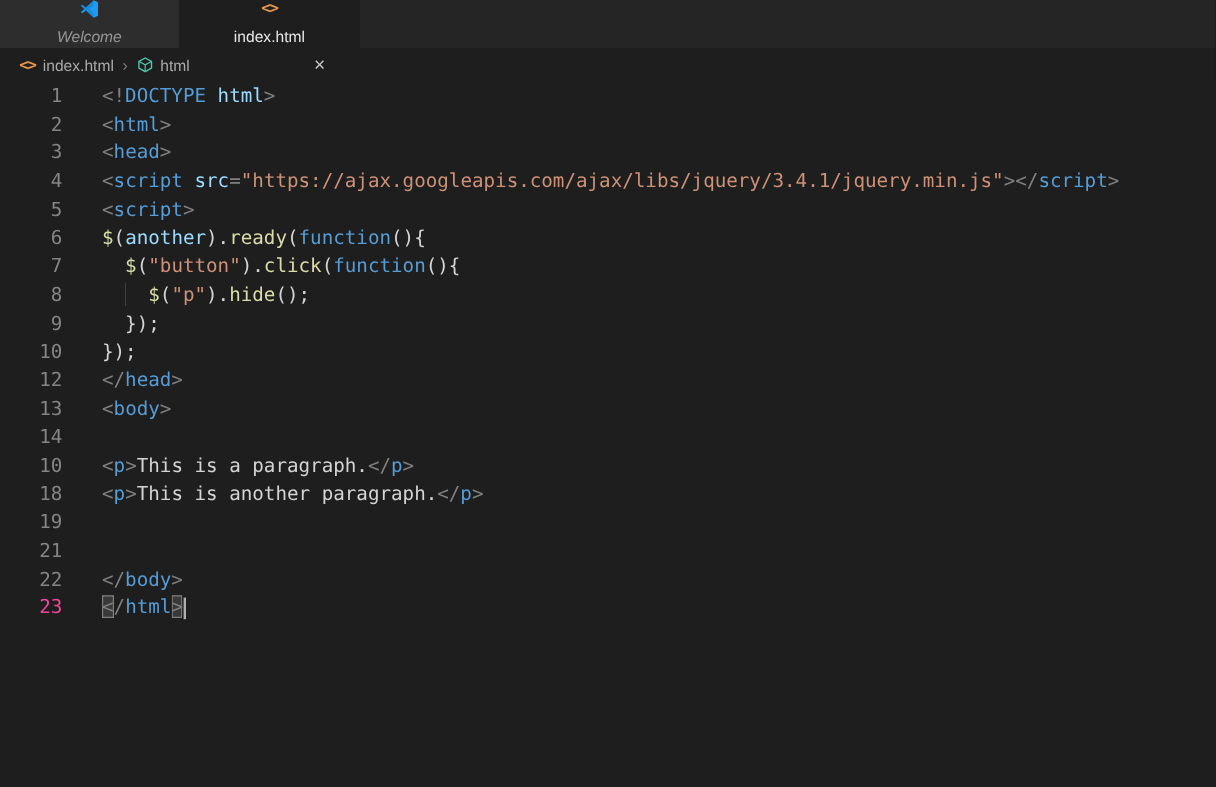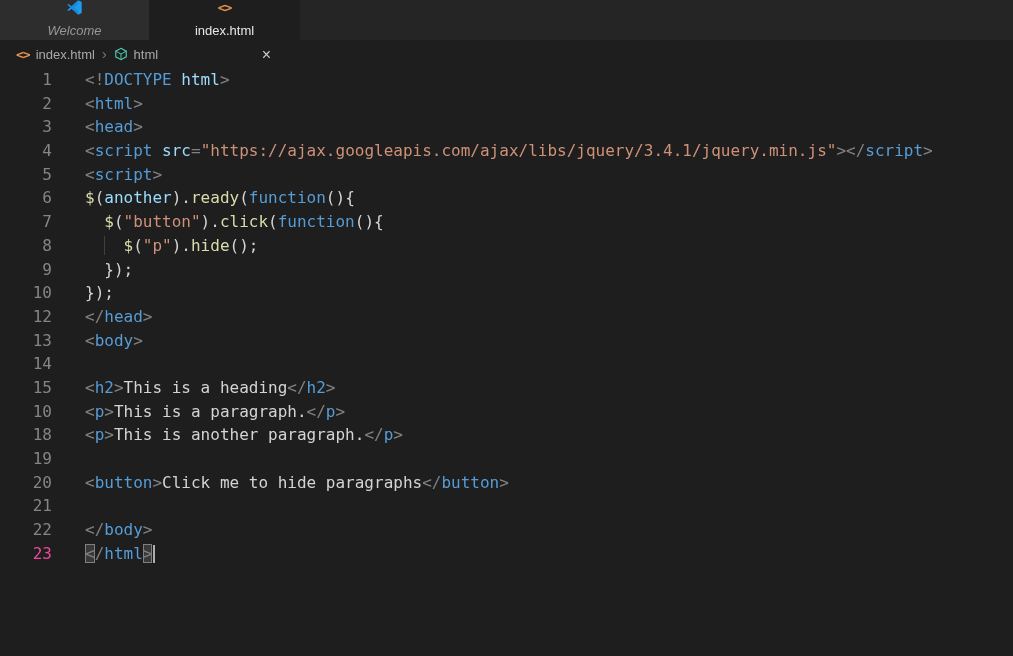--- a/index.html
+++ b/index.html
@@ -151,23 +151,21 @@
       <div class="code-line"><span class="line-num">4</span><span class="line-code"><span class="tok-p">&lt;</span><span class="tok-t">script</span><span class="tok-w"> </span><span class="tok-a">src</span><span class="tok-p">=</span><span class="tok-s">"</span><span class="tok-l">https://ajax.googleapis.com/ajax/libs/jquery/3.4.1/jquery.min.js</span><span class="tok-s">"</span><span class="tok-p">&gt;</span><span class="tok-p">&lt;/</span><span class="tok-t">script</span><span class="tok-p">&gt;</span></span></div>
       <div class="code-line"><span class="line-num">5</span><span class="line-code"><span class="tok-p">&lt;</span><span class="tok-t">script</span><span class="tok-p">&gt;</span></span></div>
       <div class="code-line"><span class="line-num">6</span><span class="line-code"><span class="tok-f">$</span><span class="tok-w">(</span><span class="tok-a">another</span><span class="tok-w">).</span><span class="tok-f">ready</span><span class="tok-w">(</span><span class="tok-t">function</span><span class="tok-w">(){</span></span></div>
       <div class="code-line"><span class="line-num">7</span><span class="line-code"><span class="tok-w">  </span><span class="tok-f">$</span><span class="tok-w">(</span><span class="tok-s">"button"</span><span class="tok-w">).</span><span class="tok-f">click</span><span class="tok-w">(</span><span class="tok-t">function</span><span class="tok-w">(){</span></span></div>
       <div class="code-line"><span class="line-num">8</span><span class="line-code"><span class="tok-w">  </span><span class="tok-w guide">  </span><span class="tok-f">$</span><span class="tok-w">(</span><span class="tok-s">"p"</span><span class="tok-w">).</span><span class="tok-f">hide</span><span class="tok-w">();</span></span></div>
       <div class="code-line"><span class="line-num">9</span><span class="line-code"><span class="tok-w">  </span><span class="tok-w">});</span></span></div>
       <div class="code-line"><span class="line-num">10</span><span class="line-code"><span class="tok-w">});</span></span></div>
       <div class="code-line"><span class="line-num">12</span><span class="line-code"><span class="tok-p">&lt;/</span><span class="tok-t">head</span><span class="tok-p">&gt;</span></span></div>
       <div class="code-line"><span class="line-num">13</span><span class="line-code"><span class="tok-p">&lt;</span><span class="tok-t">body</span><span class="tok-p">&gt;</span></span></div>
       <div class="code-line"><span class="line-num">14</span><span class="line-code"></span></div>
-      <div class="code-line"><span class="line-num">15</span><span class="line-code"><span class="tok-p">&lt;</span><span class="tok-t">h2</span><span class="tok-p">&gt;</span><span class="tok-w">This is a heading</span><span class="tok-p">&lt;/</span><span class="tok-t">h2</span><span class="tok-p">&gt;</span></span></div>
       <div class="code-line"><span class="line-num">10</span><span class="line-code"><span class="tok-p">&lt;</span><span class="tok-t">p</span><span class="tok-p">&gt;</span><span class="tok-w">This is a paragraph.</span><span class="tok-p">&lt;/</span><span class="tok-t">p</span><span class="tok-p">&gt;</span></span></div>
       <div class="code-line"><span class="line-num">18</span><span class="line-code"><span class="tok-p">&lt;</span><span class="tok-t">p</span><span class="tok-p">&gt;</span><span class="tok-w">This is another paragraph.</span><span class="tok-p">&lt;/</span><span class="tok-t">p</span><span class="tok-p">&gt;</span></span></div>
       <div class="code-line"><span class="line-num">19</span><span class="line-code"></span></div>
-      <div class="code-line"><span class="line-num">20</span><span class="line-code"><span class="tok-p">&lt;</span><span class="tok-t">button</span><span class="tok-p">&gt;</span><span class="tok-w">Click me to hide paragraphs</span><span class="tok-p">&lt;/</span><span class="tok-t">button</span><span class="tok-p">&gt;</span></span></div>
       <div class="code-line"><span class="line-num">21</span><span class="line-code"></span></div>
       <div class="code-line"><span class="line-num">22</span><span class="line-code"><span class="tok-p">&lt;/</span><span class="tok-t">body</span><span class="tok-p">&gt;</span></span></div>
       <div class="code-line"><span class="line-num active-num">23</span><span class="line-code"><span class="tok-p bracket-hl">&lt;</span><span class="tok-p">/</span><span class="tok-t">html</span><span class="tok-p bracket-hl">&gt;</span><span class="cursor"></span></span></div>
     </div>
 
 </div>
 
 </body></html>

